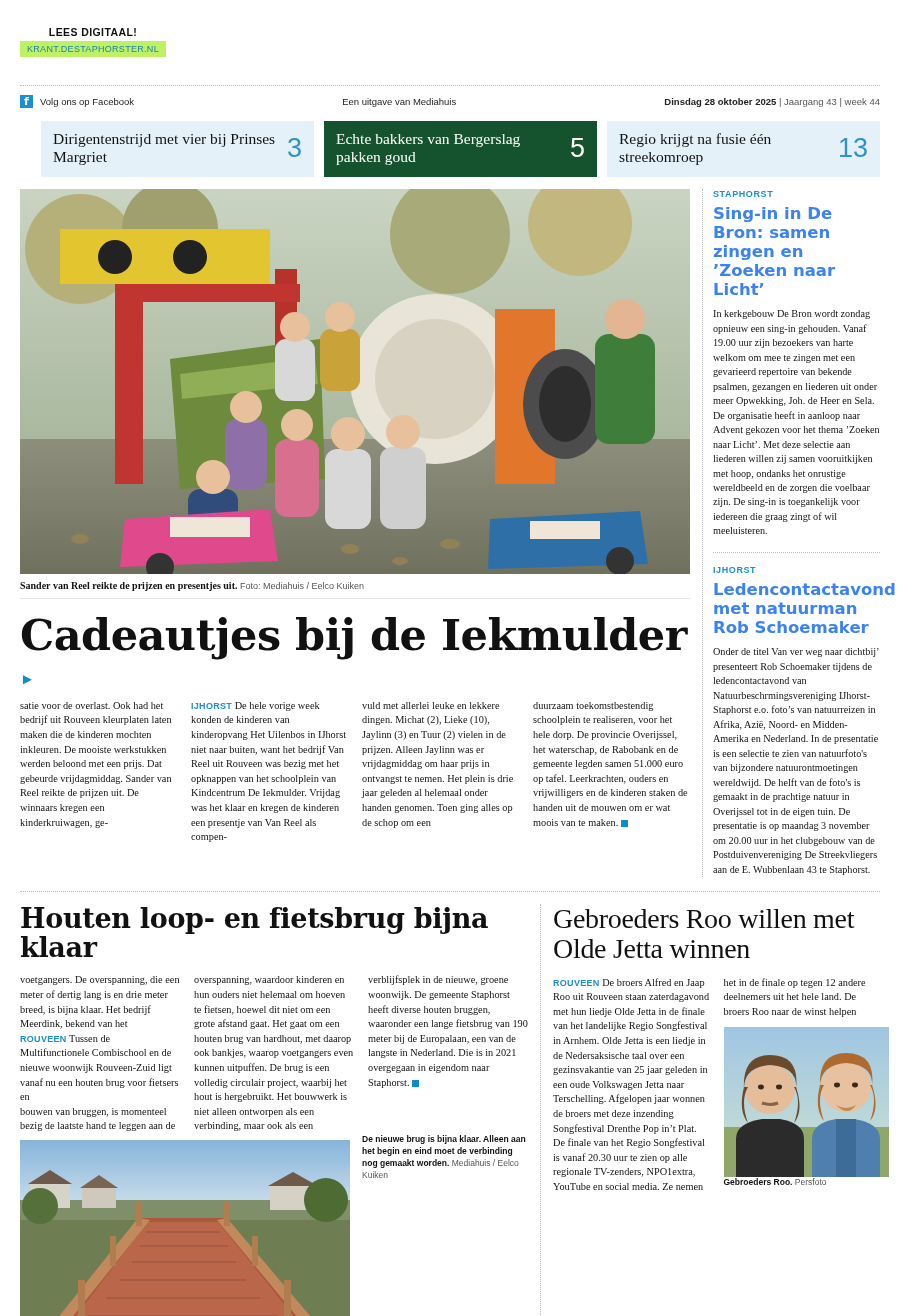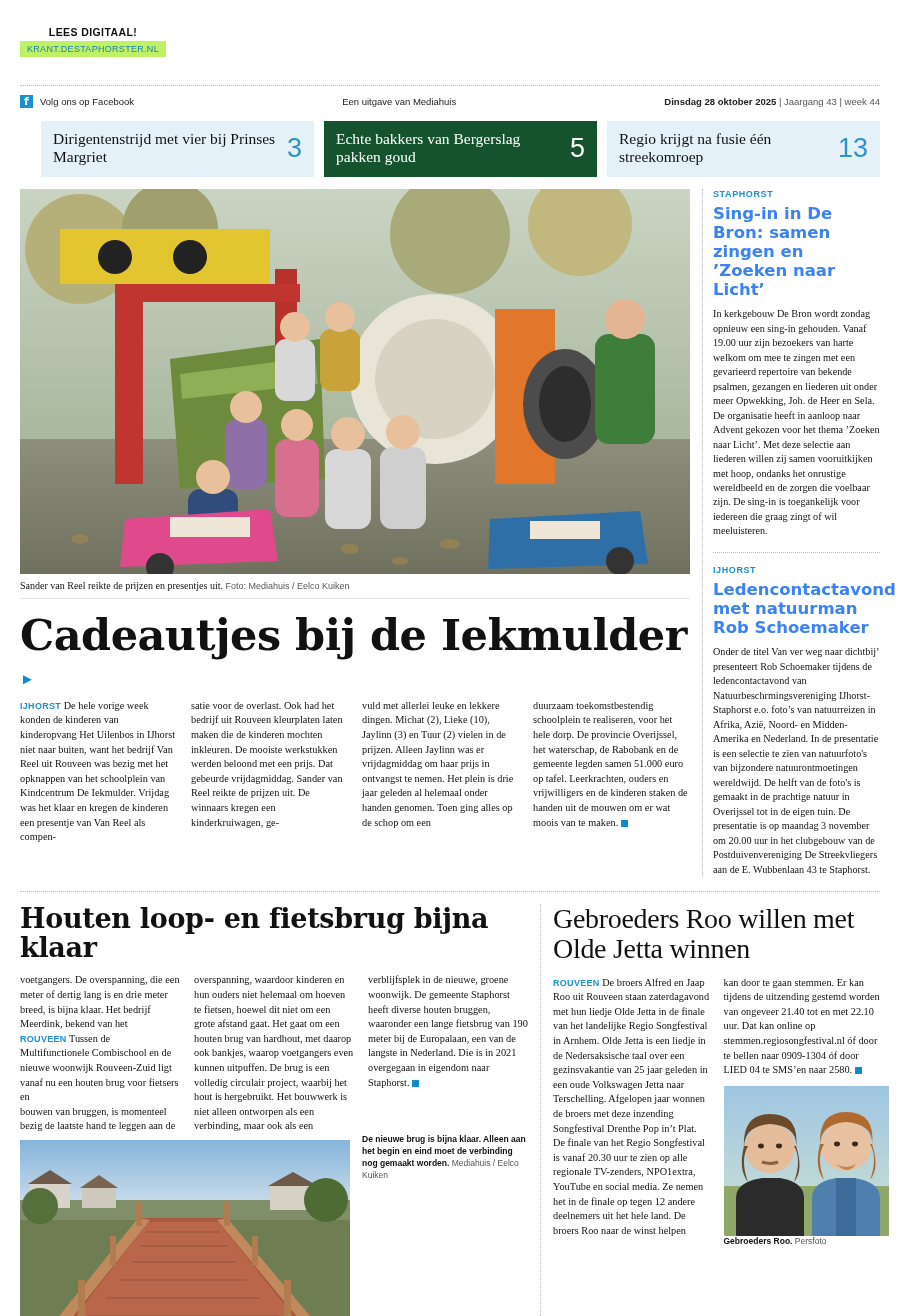--- a/index.html
+++ b/index.html
@@ -82,21 +82,21 @@
 
   
   .lead-photo { width:670px; height:385px; position:relative; overflow:hidden; background:#7c8a6a; }
   .lead-photo svg { display:block; width:100%; height:100%; }
 
   .caption {
     font-family:"Liberation Sans", sans-serif;
     font-size:9px; color:#555; padding:6px 0 0 0;
     border-bottom:1px solid #e6e6e6; padding-bottom:7px;
   }
-  .caption b { color:#111; font-family:"Liberation Serif", serif; font-weight:400; font-size:10px; }
+  .caption b { color:#111; font-family:"Liberation Serif", serif; font-weight:700; font-size:10px; }
 
   .headline-main {
     font-family:"DejaVu Serif", serif;
     font-weight:700; font-size:43px; line-height:1.05;
     margin:14px 0 12px 0; letter-spacing:-0.5px;
   }
   .subhead {
     font-family:"Liberation Sans", sans-serif;
     font-size:17px; color:#111; display:flex; align-items:center; gap:9px;
     margin-bottom:12px;
@@ -270,23 +270,23 @@
         <b>Sander van Reel reikte de prijzen en presentjes uit.</b><span> Foto: Mediahuis / Eelco Kuiken</span>
       </div>
 
       <h1 class="headline-main">Cadeautjes bij de Iekmulder</h1>
 
       <div class="subhead">
         <span class="tri">►</span>
       </div>
 
       <div class="cols4 artbody">
-        <p><span class="kicker-inline">IJHORST</span> <span>De hele vorige week konden de kinderen van kinderopvang Het Uilenbos in IJhorst niet naar buiten, want het bedrijf Van Reel uit Rouveen was bezig met het opknappen van het schoolplein van Kindcentrum De Iekmulder. Vrijdag was het klaar en kregen de kinderen een presentje van Van Reel als compen-</span></p>
         <p>satie voor de overlast.
 Ook had het bedrijf uit Rouveen kleurplaten laten maken die de kinderen mochten inkleuren. De mooiste werkstukken werden beloond met een prijs. Dat gebeurde vrijdagmiddag. Sander van Reel reikte de prijzen uit. De winnaars kregen een kinderkruiwagen, ge-</p>
+        <p><span class="kicker-inline">IJHORST</span> <span>De hele vorige week konden de kinderen van kinderopvang Het Uilenbos in IJhorst niet naar buiten, want het bedrijf Van Reel uit Rouveen was bezig met het opknappen van het schoolplein van Kindcentrum De Iekmulder. Vrijdag was het klaar en kregen de kinderen een presentje van Van Reel als compen-</span></p>
         <p>vuld met allerlei leuke en lekkere dingen. Michat (2), Lieke (10), Jaylinn (3) en Tuur (2) vielen in de prijzen. Alleen Jaylinn was er vrijdagmiddag om haar prijs in ontvangst te nemen.
 Het plein is drie jaar geleden al helemaal onder handen genomen. Toen ging alles op de schop om een</p>
         <p><span>duurzaam toekomstbestendig schoolplein te realiseren, voor het hele dorp. De provincie Overijssel, het waterschap, de Rabobank en de gemeente legden samen 51.000 euro op tafel. Leerkrachten, ouders en vrijwilligers en de kinderen staken de handen uit de mouwen om er wat moois van te maken.</span><span class="endmark"></span></p>
       </div>
     </div>
 
     <div class="right-col">
 
       <div>
         <div class="side-kicker">STAPHORST</div>
@@ -372,21 +372,20 @@
     </div>
 
     <div class="bottom-right">
       <h2 class="headline-sec light">Gebroeders Roo willen met Olde Jetta winnen</h2>
 
       <div class="cols2 artbody">
         <p><span class="kicker-inline">ROUVEEN</span> <span>De broers Alfred en Jaap Roo uit Rouveen staan zaterdagavond met hun liedje Olde Jetta in de finale van het landelijke Regio Songfestival in Arnhem. Olde Jetta is een liedje in de Nedersaksische taal over een gezinsvakantie van 25 jaar geleden in een oude Volkswagen Jetta naar Terschelling.
 Afgelopen jaar wonnen de broers met deze inzending Songfestival Drenthe Pop in’t Plat. De finale van het Regio Songfestival is vanaf 20.30 uur te zien op alle regionale TV-zenders, NPO1extra, YouTube en social media. Ze nemen het in de finale op tegen 12 andere deelnemers uit het hele land.
 De broers Roo naar de winst helpen</span></p>
         <div>
-          <p><span>kan door te gaan stemmen. Er kan tijdens de uitzending gestemd worden van ongeveer 21.40 tot en met 22.10 uur. Dat kan online op stemmen.regiosongfestival.nl óf door te bellen naar 0909-1304 óf door LIED 04 te SMS’en naar 2580.</span><span class="endmark"></span></p>
           <div class="roo-photo">
             <svg viewBox="0 0 165 150" preserveAspectRatio="none" aria-hidden="true">
               <defs>
                 <linearGradient id="sky3" x1="0" y1="0" x2="0" y2="1">
                   <stop offset="0%" stop-color="#9fc6e2"></stop>
                     <stop offset="100%" stop-color="#cfe2d2"></stop>
                 </linearGradient>
               </defs>
               <rect width="165" height="150" fill="url(#sky3)"></rect>
               <rect y="100" width="165" height="50" fill="#8fa86a"></rect>

